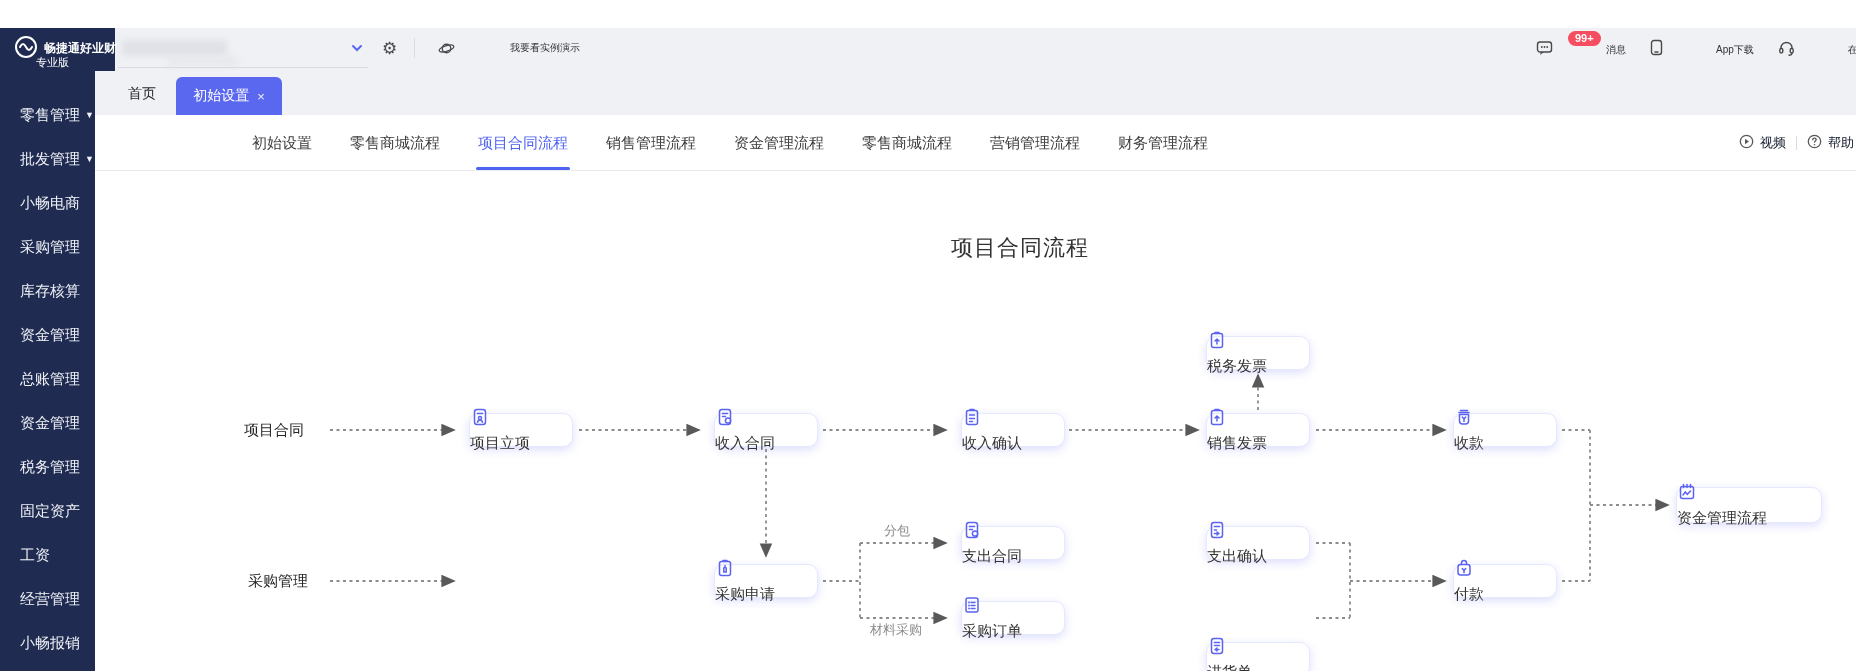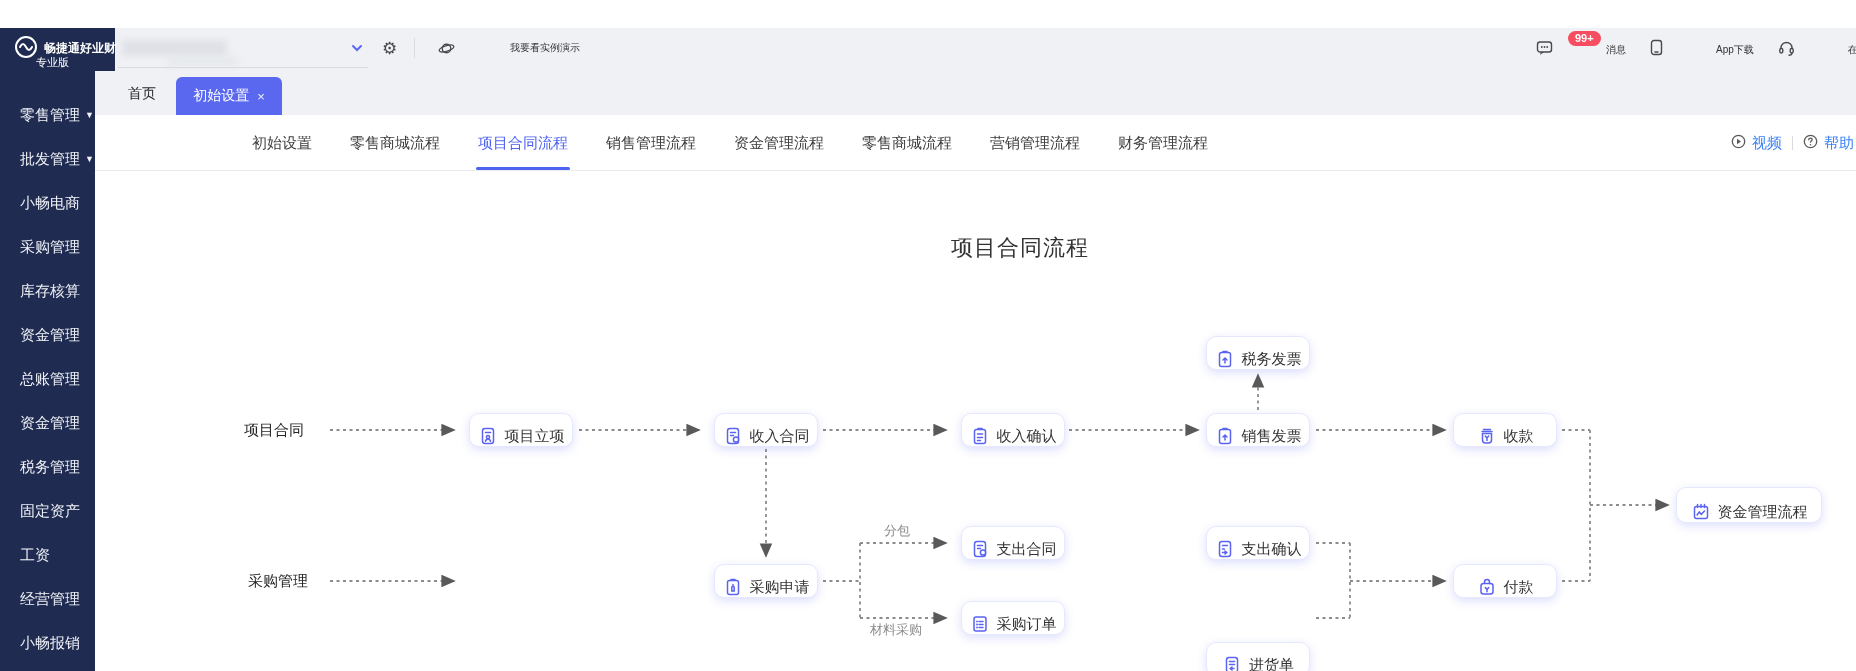--- a/index.html
+++ b/index.html
@@ -35,27 +35,27 @@
   .sidebar { left:0; top:71px; width:95px; height:600px; background:#1f2b50; padding-top:22px; }
   .side-item { height:44px; line-height:44px; padding-left:20px; color:#f0f2f8; font-size:15px; white-space:nowrap; cursor:pointer; }
   .caret { font-size:9px; margin-left:5px; vertical-align:2px; color:#f0f2f8; }
 
   
   .subnav { left:95px; top:115px; width:1761px; height:56px; background:#fff; border-bottom:1px solid #e9ebee; }
   .subtabs { position:absolute; left:155px; top:0; height:56px; display:flex; align-items:center; gap:34px; }
   .subtab { font-size:15px; color:#3d3d3d; white-space:nowrap; cursor:pointer; position:relative; padding:17px 2px; }
   .subtab.active { color:#4e63f0; }
   .subtab.active::after { content:""; position:absolute; left:0; right:0; bottom:0; height:3px; background:#4e63f0; border-radius:2px; }
-  .navright { position:absolute; right:2px; top:0; height:56px; display:flex; align-items:center; gap:6px; color:#3b82f6; font-size:15px; white-space:nowrap; }
+  .navright { position:absolute; right:2px; top:0; height:56px; display:flex; align-items:center; gap:6px; color:#0f172a; font-size:13px; white-space:nowrap; }
 
   
   .flow-title { left:895px; top:233px; width:250px; text-align:center; font-size:22px; color:#333; font-weight:500; letter-spacing:1px; }
   .lane-label { font-size:15px; color:#262626; white-space:nowrap; }
   .edge-label { font-size:13px; color:#8c8c8c; white-space:nowrap; }
-  .node { position:absolute; width:104px; height:34px; background:#fff; border:1px solid #e6e8fd; border-radius:10px; box-shadow:0 3px 10px rgba(100,110,245,.22); display:flex; align-items:flex-end; justify-content:center; gap:7px; font-size:15px; color:#333; cursor:pointer; white-space:nowrap; }
+  .node { position:absolute; width:104px; height:34px; background:#fff; border:1px solid #e6e8fd; border-radius:10px; box-shadow:0 3px 10px rgba(100,110,245,.22); display:flex; align-items:flex-start; justify-content:center; gap:7px; font-size:15px; color:#333; cursor:pointer; white-space:nowrap;flex-direction:column; }
   .node.wide { width:146px; height:36px; }
   .node svg { flex:0 0 auto; }
   svg.edges { left:0; top:0; pointer-events:none; }
 </style>
 </head>
 <body>
 
 <div class="stage">
 
   <div class="abs topstrip"></div>

